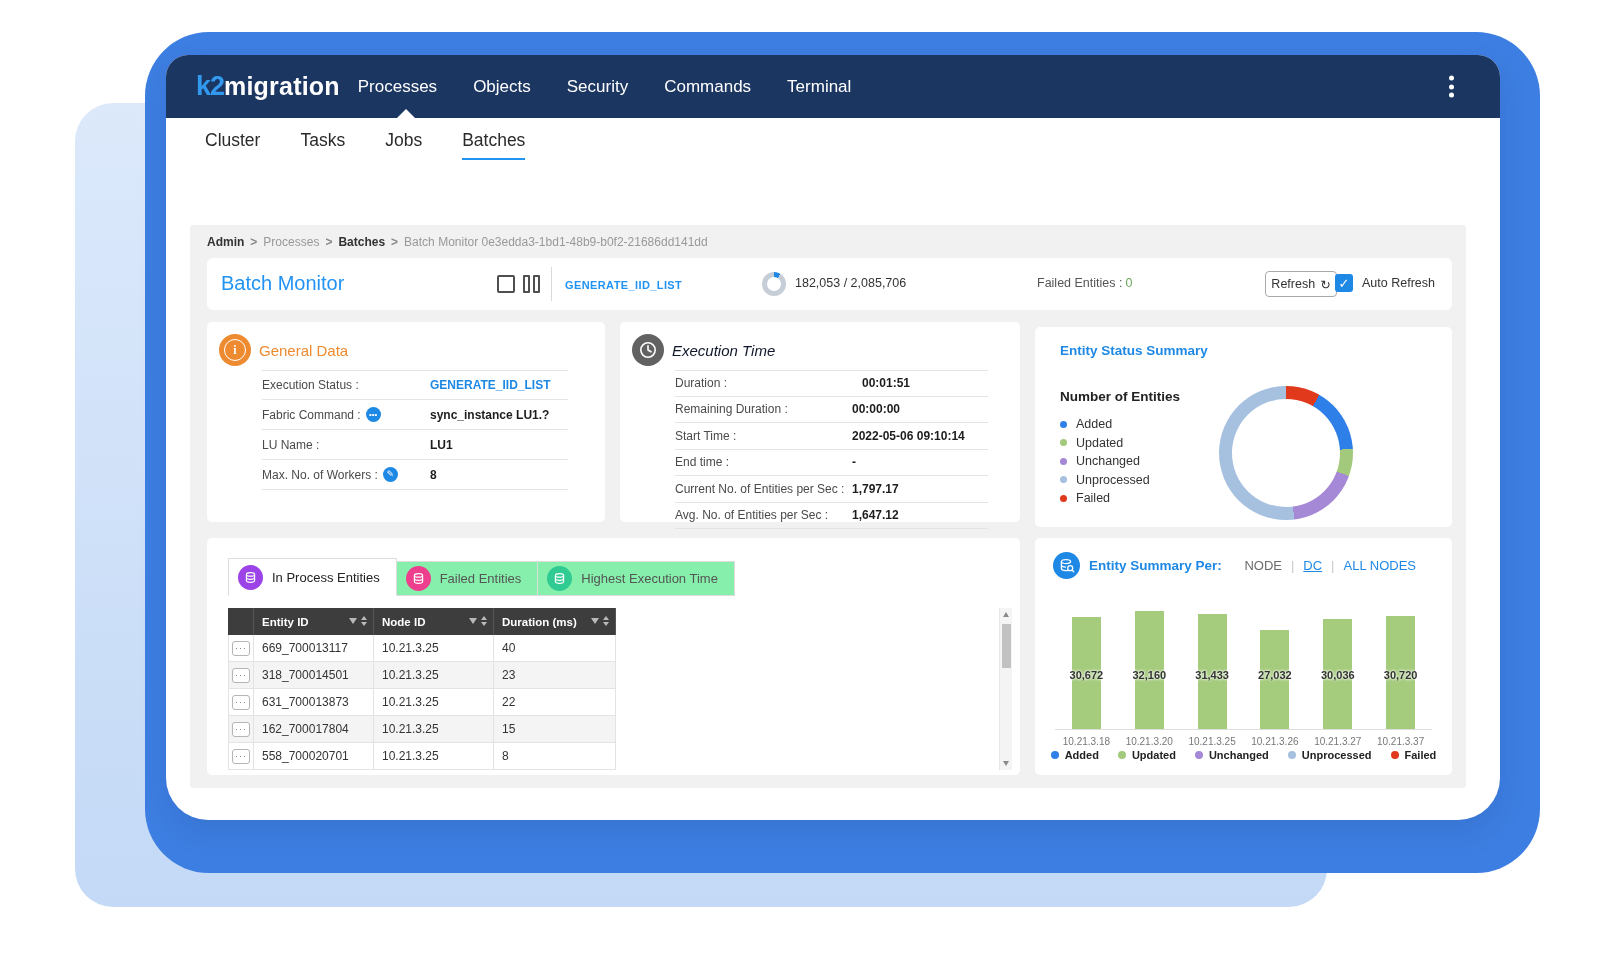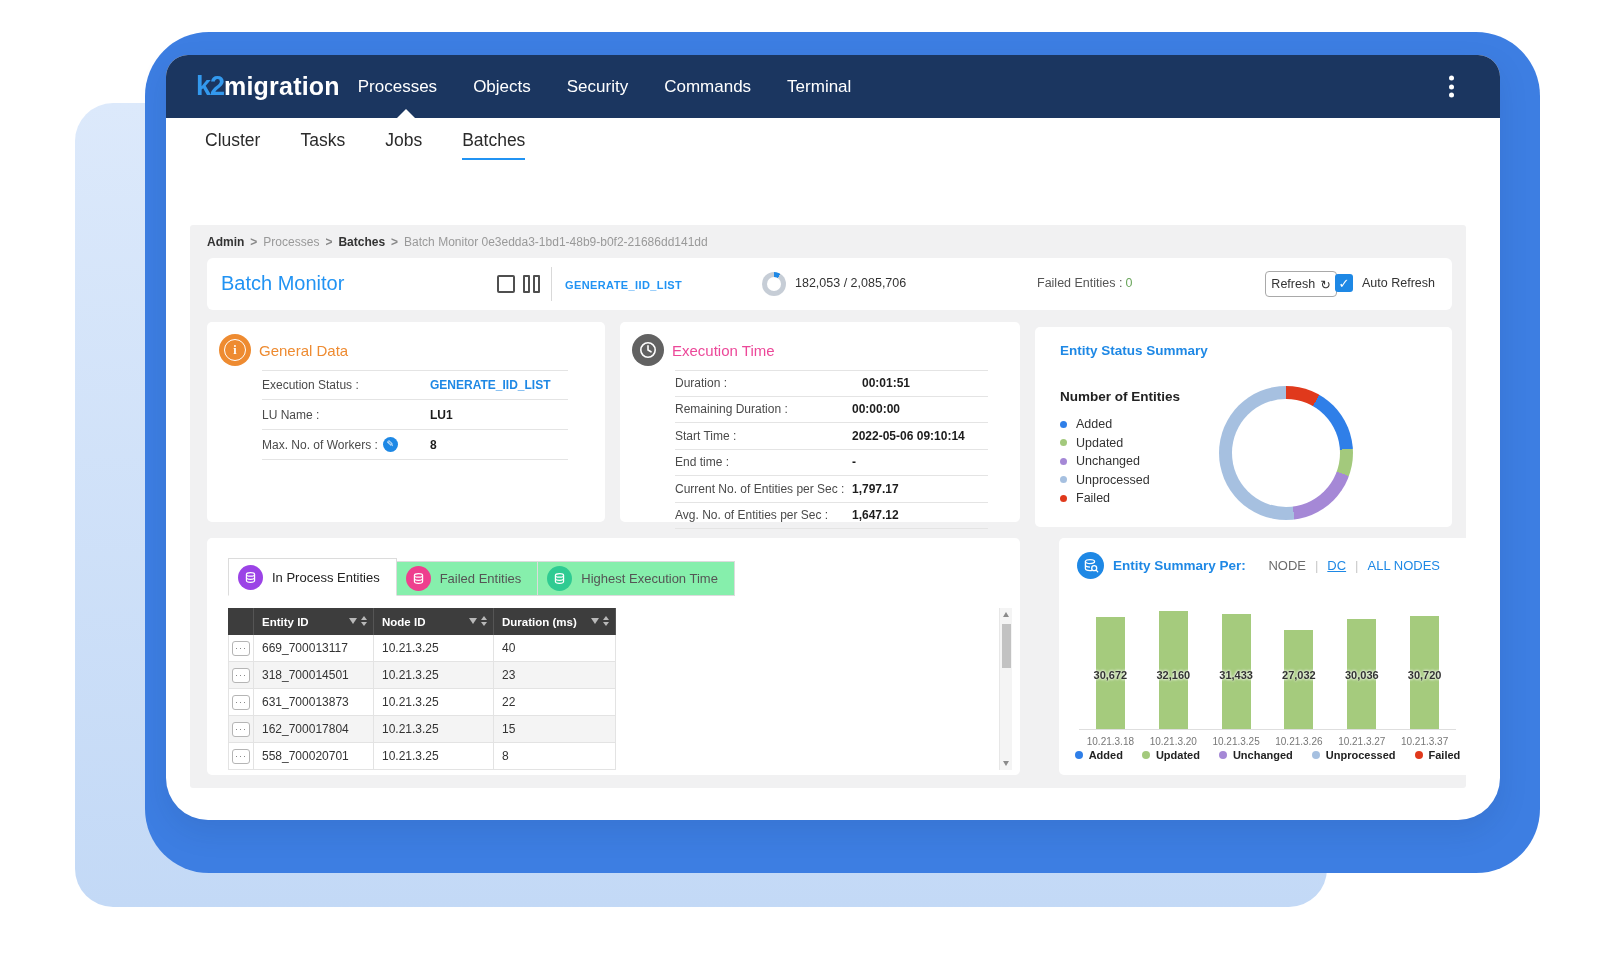--- a/index.html
+++ b/index.html
@@ -60,29 +60,29 @@
   .checkbox { position:absolute; left:1128px; top:16px; width:18px; height:18px; background:#1e88e5; border-radius:3px;
               color:#fff; font-size:13px; font-weight:bold; display:flex; align-items:center; justify-content:center; cursor:pointer; }
   .cb-label { position:absolute; left:1155px; top:18px; font-size:12.5px; color:#333; }
 
   
   .panel { position:absolute; background:#fff; border-radius:5px; }
   .p-general { left:17px; top:97px; width:398px; height:200px; }
   .p-exec    { left:430px; top:97px; width:400px; height:200px; }
   .p-status  { left:845px; top:102px; width:417px; height:200px; }
   .p-entities{ left:17px; top:313px; width:813px; height:237px; }
-  .p-summary { left:845px; top:313px; width:417px; height:237px;margin-left:24px; }
+  .p-summary { left:845px; top:313px; width:417px; height:237px; }
 
   .panel-icon { position:absolute; left:12px; top:12px; width:32px; height:32px; border-radius:50%;
                 display:flex; align-items:center; justify-content:center; }
   .panel-icon .inner-ring { width:22px; height:22px; border:1.6px solid #fff; border-radius:50%;
                 display:flex; align-items:center; justify-content:center; color:#fff; font-size:12px; font-weight:bold; font-family:"Liberation Serif",serif; }
   .panel-title { position:absolute; left:52px; top:20px; font-size:15px; }
   .p-general .panel-title { color:#ee8b31; }
-  .p-exec .panel-title { color:#ec4899; }
+  .p-exec .panel-title { color:#0f172a;font-style:italic; }
 
   .kv-table { position:absolute; left:55px; top:48px; }
   .kv-row { display:flex; align-items:center; border-bottom:1px solid #e4e4e4; position:relative; }
   .kv-row:first-child { border-top:1px solid #e4e4e4; }
   .kv-label { font-size:12px; color:#4a4a4a; display:flex; align-items:center; gap:5px; }
   .kv-value { position:absolute; font-size:12px; font-weight:bold; color:#1d1d1d; }
   .badge { width:15px; height:15px; border-radius:50%; background:#1e88e5; color:#fff; display:inline-flex;
            align-items:center; justify-content:center; font-size:8px; line-height:1; cursor:pointer; }
 
   
@@ -208,20 +208,24 @@
 
       <section class="panel p-general">
         <div class="panel-icon" style="background:#ee8b31">
           <span class="inner-ring">i</span>
         </div>
         <div class="panel-title">General Data</div>
         <div class="kv-table" id="general-rows" style="width:306px">
             <div class="kv-row" style="height: 30px;">
               <span class="kv-label">Execution Status :</span>
               <span class="kv-value" style="left: 168px; color: rgb(30, 136, 229);">GENERATE_IID_LIST</span>
+            </div>
+            <div class="kv-row" style="height: 30px;">
+              <span class="kv-label">Fabric Command :<span class="badge">•••</span></span>
+              <span class="kv-value" style="left: 168px;">sync_instance LU1.?</span>
             </div>
             <div class="kv-row" style="height: 30px;">
               <span class="kv-label">LU Name :</span>
               <span class="kv-value" style="left: 168px;">LU1</span>
             </div>
             <div class="kv-row" style="height: 30px;">
               <span class="kv-label">Max. No. of Workers :<span class="badge" style="font-size: 9px;">✎</span></span>
               <span class="kv-value" style="left: 168px;">8</span>
             </div>
           </div>

